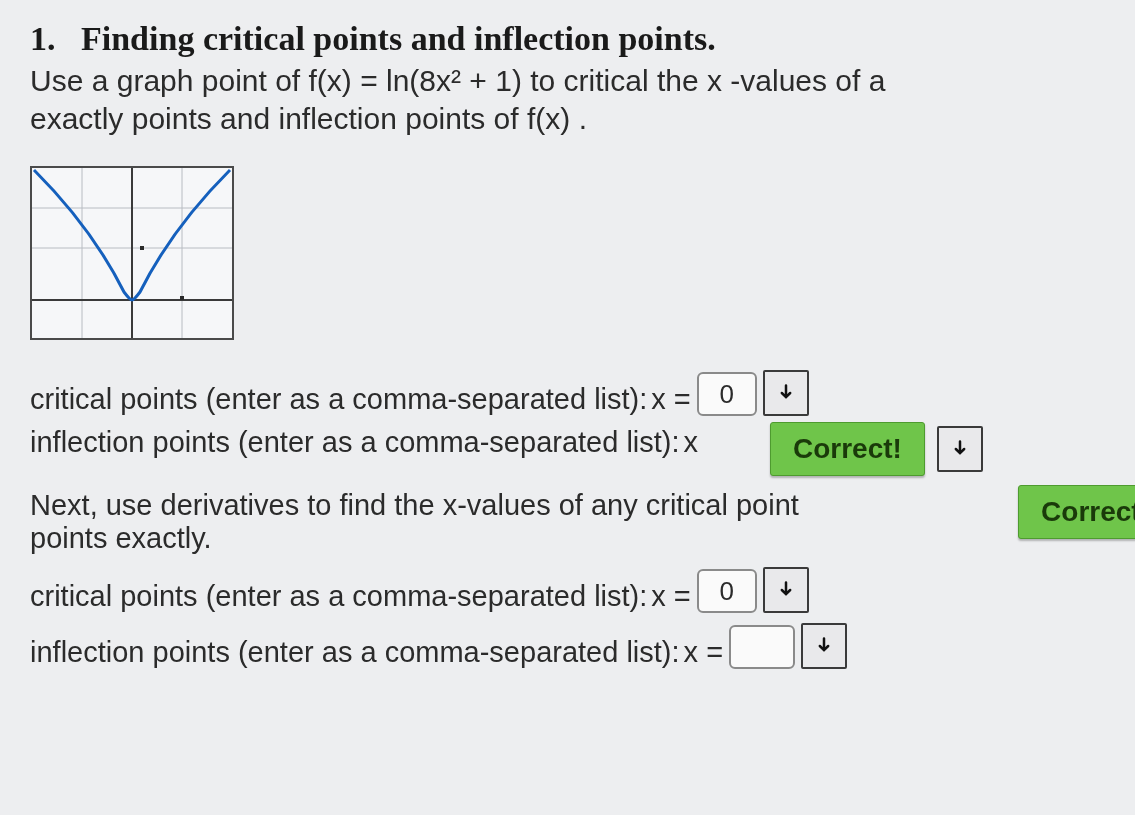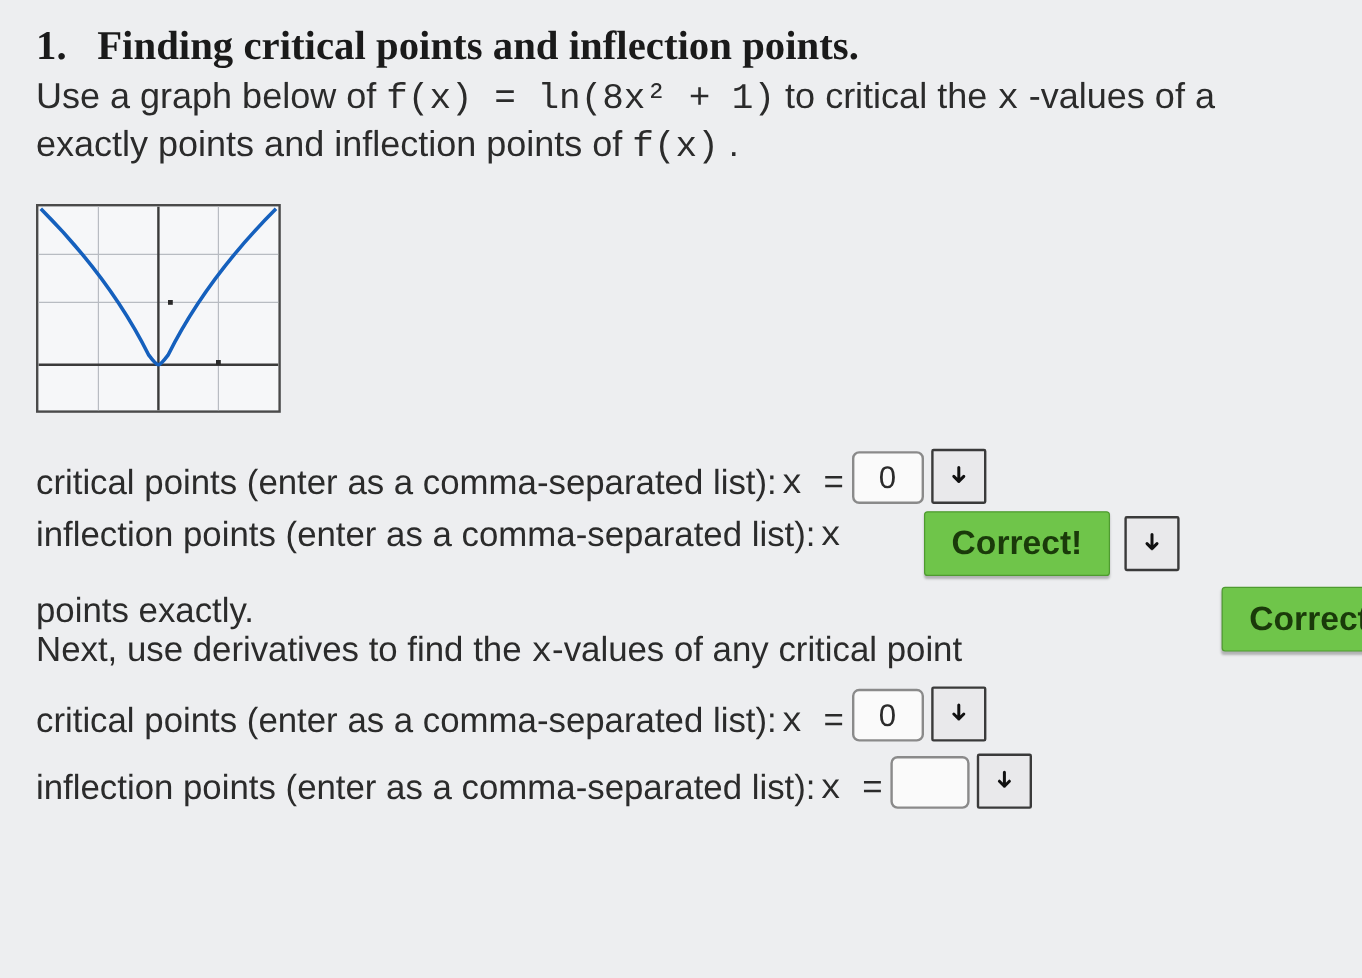--- a/index.html
+++ b/index.html
@@ -19,21 +19,21 @@
     margin-bottom: 6px;
     font-family: Georgia, serif;
   }
   .body-line {
     font-size: 30px;
     font-family: "Segoe UI", Arial, sans-serif;
     color: #2b2b2b;
     margin-bottom: 4px;
   }
   .math {
-    font-family: Liberation Mono, monospace;
+    font-family: Liberation Sans, sans-serif;
   }
   .graph-box {
     margin: 30px 0 30px 0;
     width: 200px;
     height: 170px;
     border: 2px solid #4a4a4a;
     background: #f6f7f9;
     position: relative;
   }
   .answer-row {
@@ -117,21 +117,21 @@
 </head>
 <body>
 
 <div class="title-line">
   <span>1.</span>
   <span>&nbsp;</span>
   <span>Finding critical points and inflection points.</span>
 </div>
 
 <div class="body-line cutoff">
-  <span>Use a graph below of </span>
+  <span>Use a graph point of </span>
   <span class="math">f(x) = ln(8x² + 1)</span>
   <span> to critical the </span>
   <span class="math">x</span>
   <span>-values of a</span>
 </div>
 
 <div class="body-line">
   <span>exactly points and inflection points of </span>
   <span class="math">f(x)</span>
   <span>.</span>
@@ -173,24 +173,24 @@
     <span class="correct-badge">Correct!</span>
     <span class="dropdown-btn">
       <svg viewBox="0 0 24 24">
           <path d="M12 3 L12 17 M12 17 L7 12 M12 17 L17 12" stroke="#111" stroke-width="3" fill="none" stroke-linecap="round"></path>
         </svg>
     </span>
   </div>
 </div>
 
 <div class="next-block">
-  <div class="next-text">points exactly.</div>
   <div class="next-text cutoff">
     <span>Next, use derivatives to find the </span><span class="math">x</span><span>-values of any critical point</span>
   </div>
+  <div class="next-text">points exactly.</div>
   <div class="side-correct">
     <span class="correct-badge" style="padding:10px 14px 10px 22px">Correct!</span>
   </div>
 </div>
 
 <div class="answer-row" style="margin-top:12px">
   <span class="label-text">critical points (enter as a comma-separated list): </span>
   <span class="math" style="margin-left:4px">x =</span>
   <span class="input-box">0</span>
   <span class="dropdown-btn">

